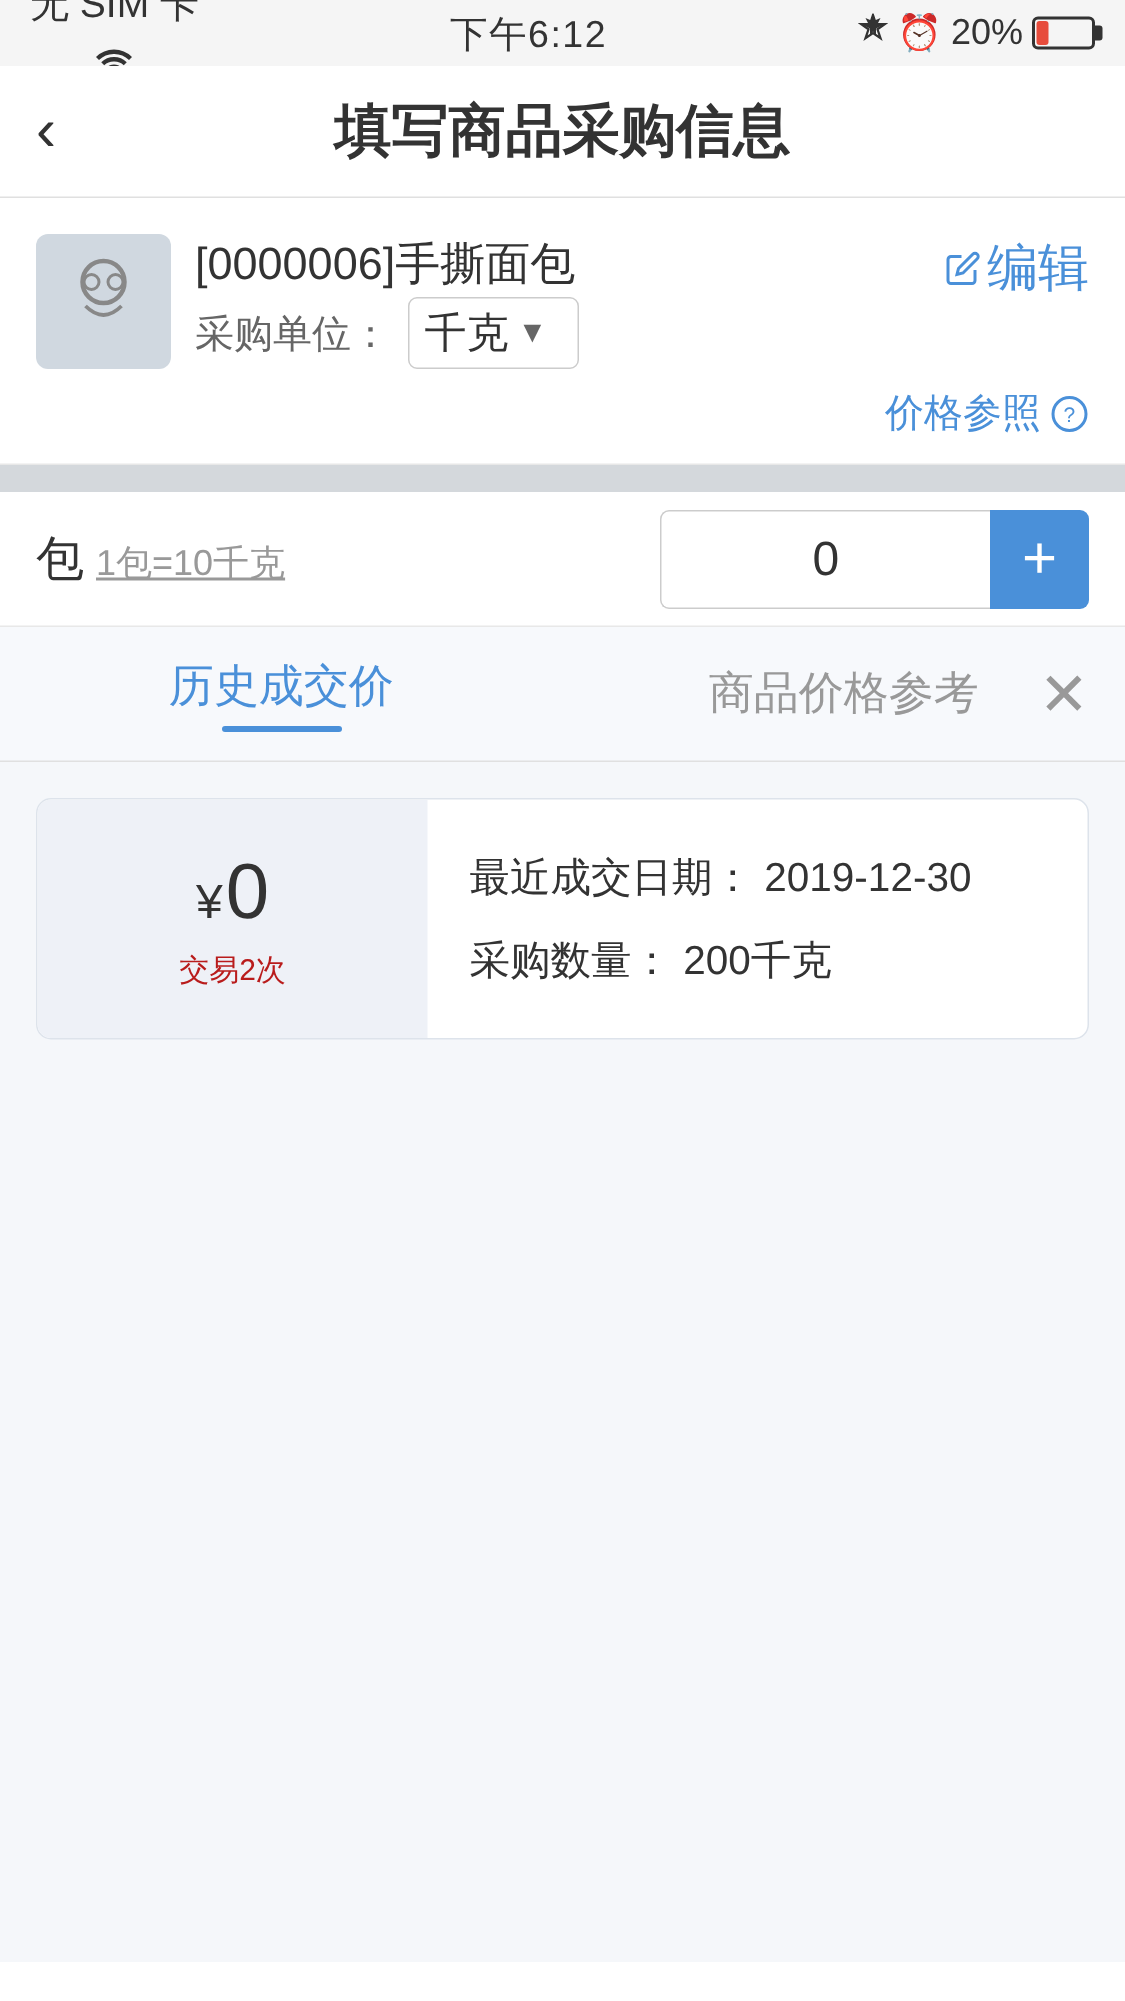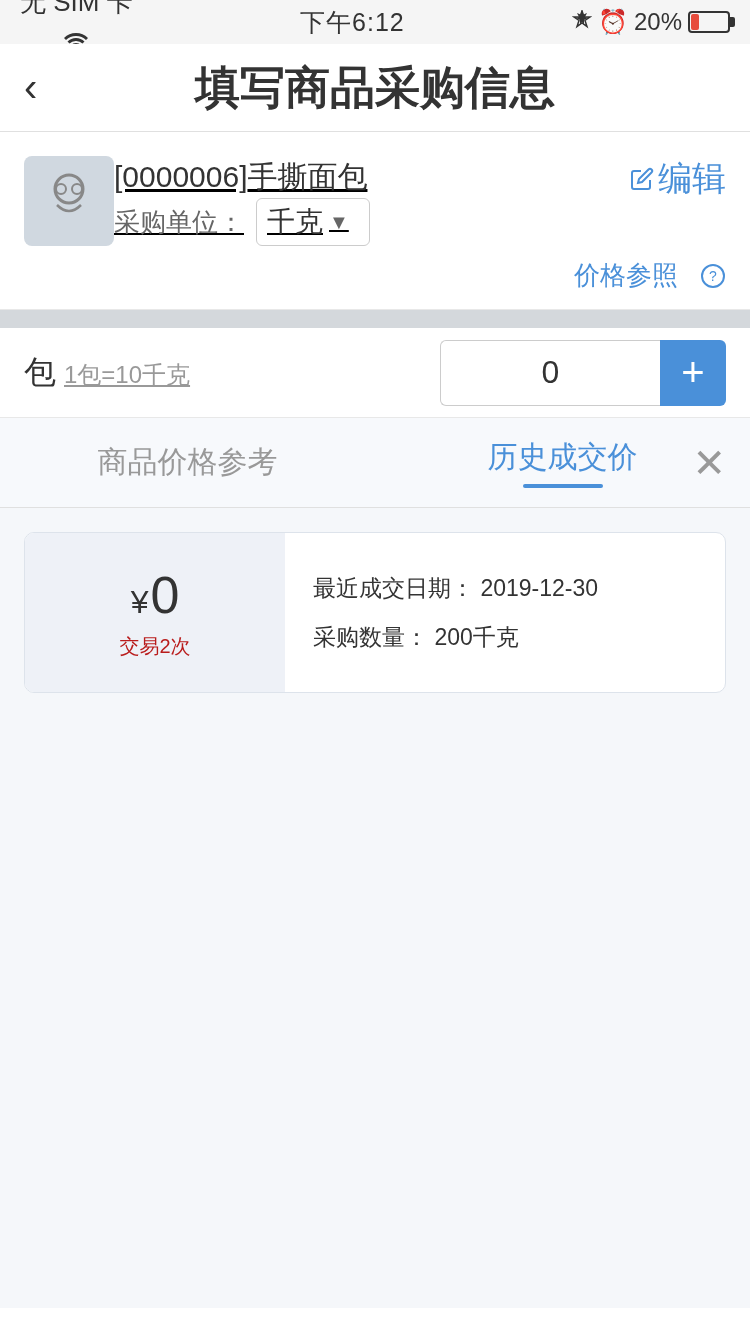--- a/index.html
+++ b/index.html
@@ -82,41 +82,41 @@
       position: relative;
     }
     .nav-back {
       position: absolute;
       left: 24px;
       font-size: 40px;
       color: #333;
       cursor: pointer;
     }
     .nav-title {
-      font-size: 45px;
+      font-size: 38px;
       font-weight: 600;
       color: #333;
     }
 
     
     .product-card {
       background: #ffffff;
       padding: 24px 24px 16px 24px;
       border-bottom: 1px solid #e8e8e8;
     }
     .product-header {
       display: flex;
       align-items: flex-start;
       justify-content: space-between;
     }
     .product-info {
       display: flex;
       align-items: flex-start;
+      gap: 16px;
       flex: 1;
-      text-decoration: underline;
     }
     .product-thumb {
       width: 90px;
       height: 90px;
       background: #d0d8e0;
       border-radius: 8px;
       display: flex;
       align-items: center;
       justify-content: center;
       flex-shrink: 0;
@@ -169,21 +169,21 @@
     .price-ref-row {
       display: flex;
       justify-content: flex-end;
       margin-top: 12px;
     }
     .price-ref-link {
       font-size: 26px;
       color: #4a90d9;
       display: flex;
       align-items: center;
-      gap: 22px;
+      gap: 6px;
       text-align: right;
     }
 
     
     .gray-divider {
       width: 750px;
       height: 18px;
       background: #d4d8dc;
     }
 
@@ -327,21 +327,21 @@
     }
     .history-right {
       flex: 1;
       padding: 32px 28px;
       display: flex;
       flex-direction: column;
       justify-content: center;
       gap: 14px;
     }
     .history-detail-row {
-      font-size: 23px;
+      font-size: 27px;
       color: #333;
       line-height: 1.5;
     }
 
     
     .content-area {
       background: #f5f7fa;
       min-height: 800px;
     }
   </style>
@@ -431,25 +431,25 @@
     <span class="quantity-unit-sub">1包=10千克</span>
   </div>
   <div class="quantity-control">
     <input class="quantity-input" type="text" value="0" style="">
     <button class="quantity-plus">+</button>
   </div>
 </div>
 
 <div class="tab-bar">
   <div class="tab-item">
-    <span class="tab-label">商品价格参考</span>
-  </div>
-  <div class="tab-item">
     <span class="tab-label active">历史成交价</span>
     <div class="tab-underline"></div>
+  </div>
+  <div class="tab-item">
+    <span class="tab-label">商品价格参考</span>
   </div>
   <span class="tab-close">✕</span>
 </div>
 
 <div class="content-area">
   <div class="history-section">
     <div class="history-card">
       <div class="history-left">
         <div class="history-price">
           <span class="history-price-symbol">¥</span>

